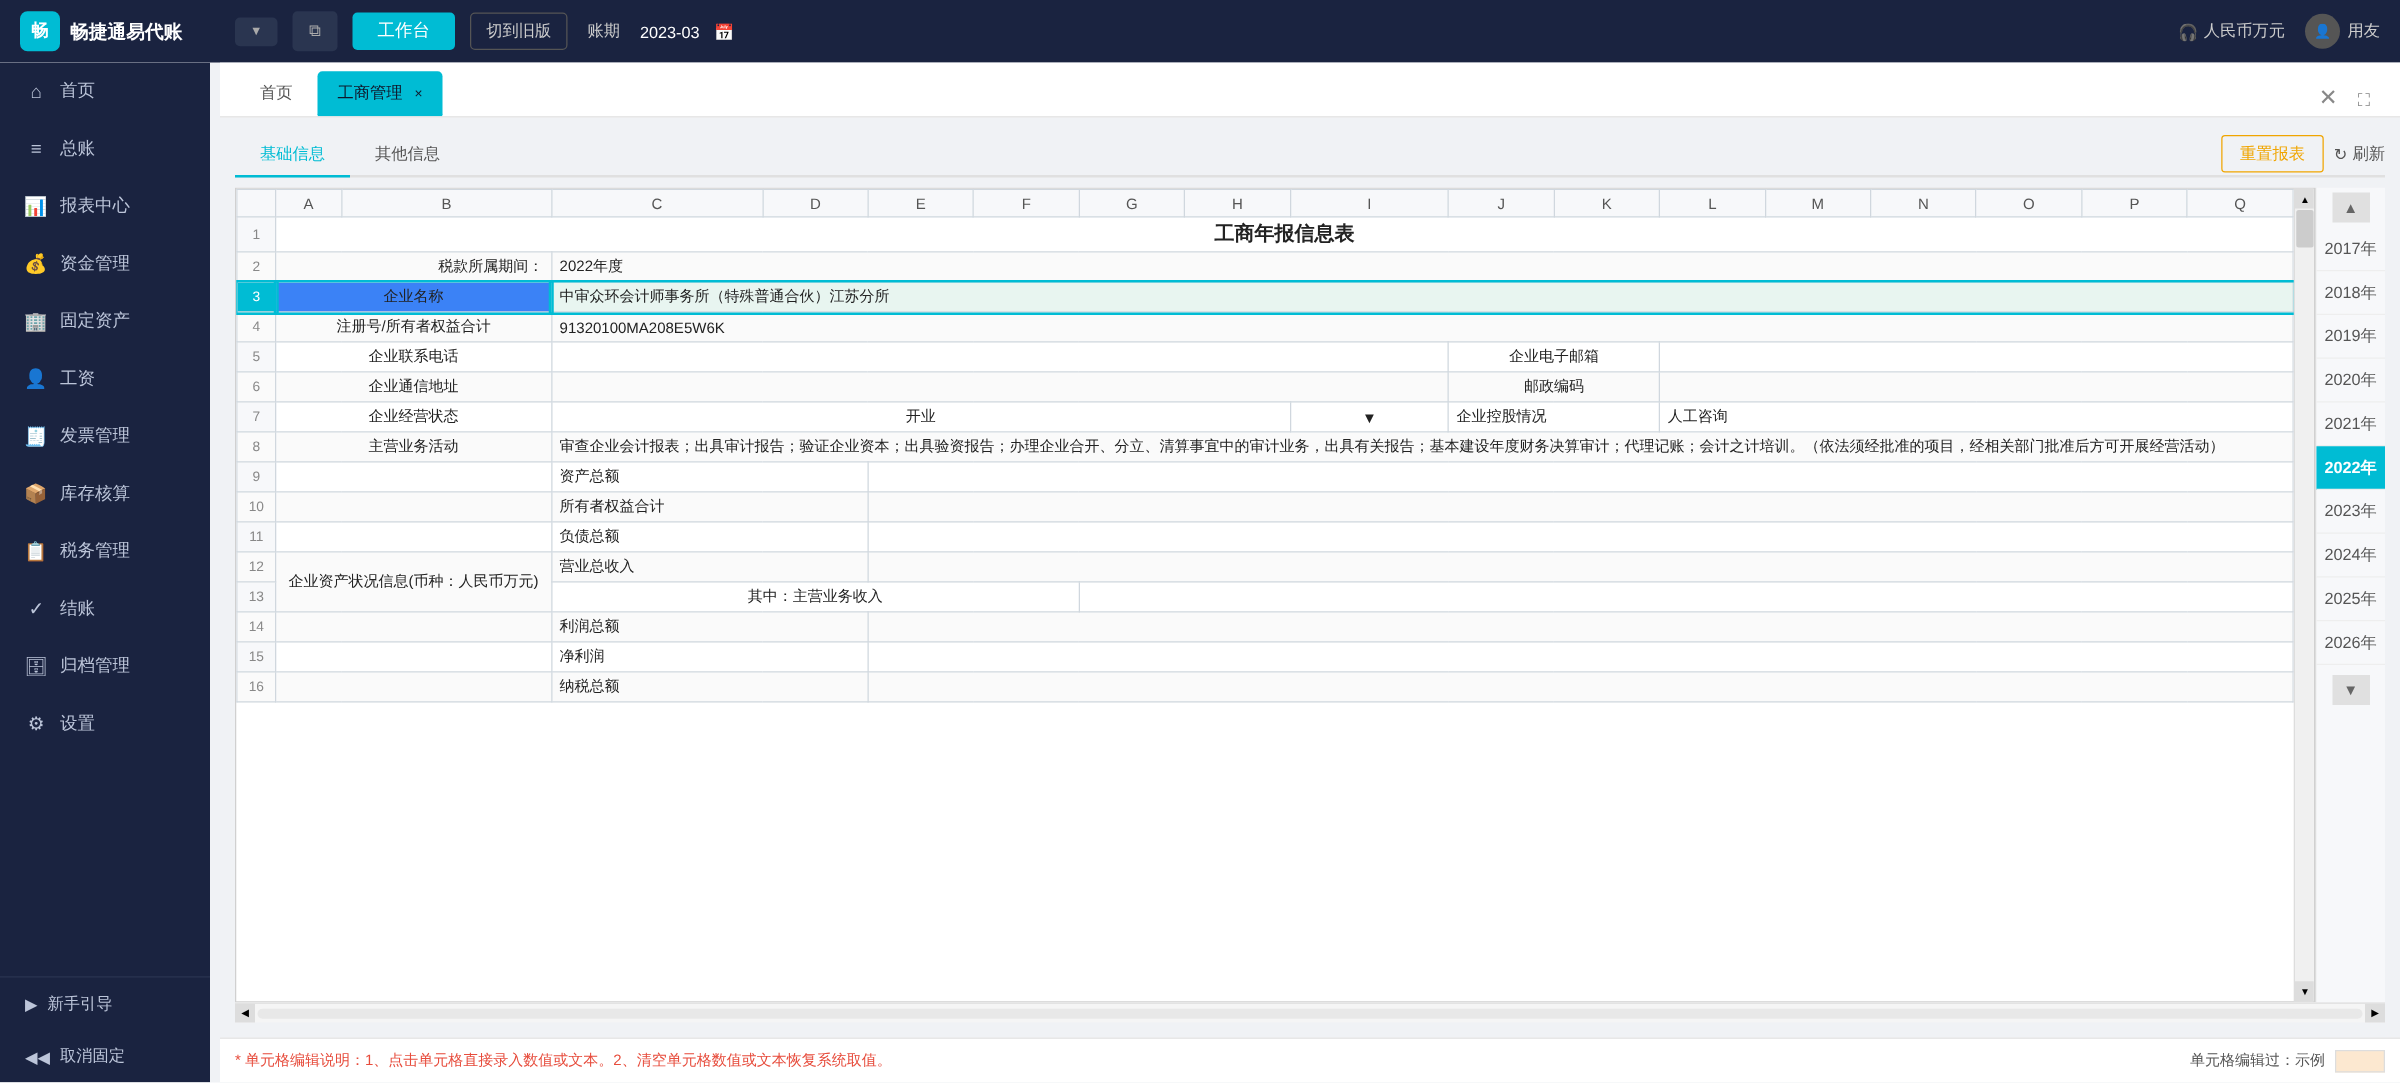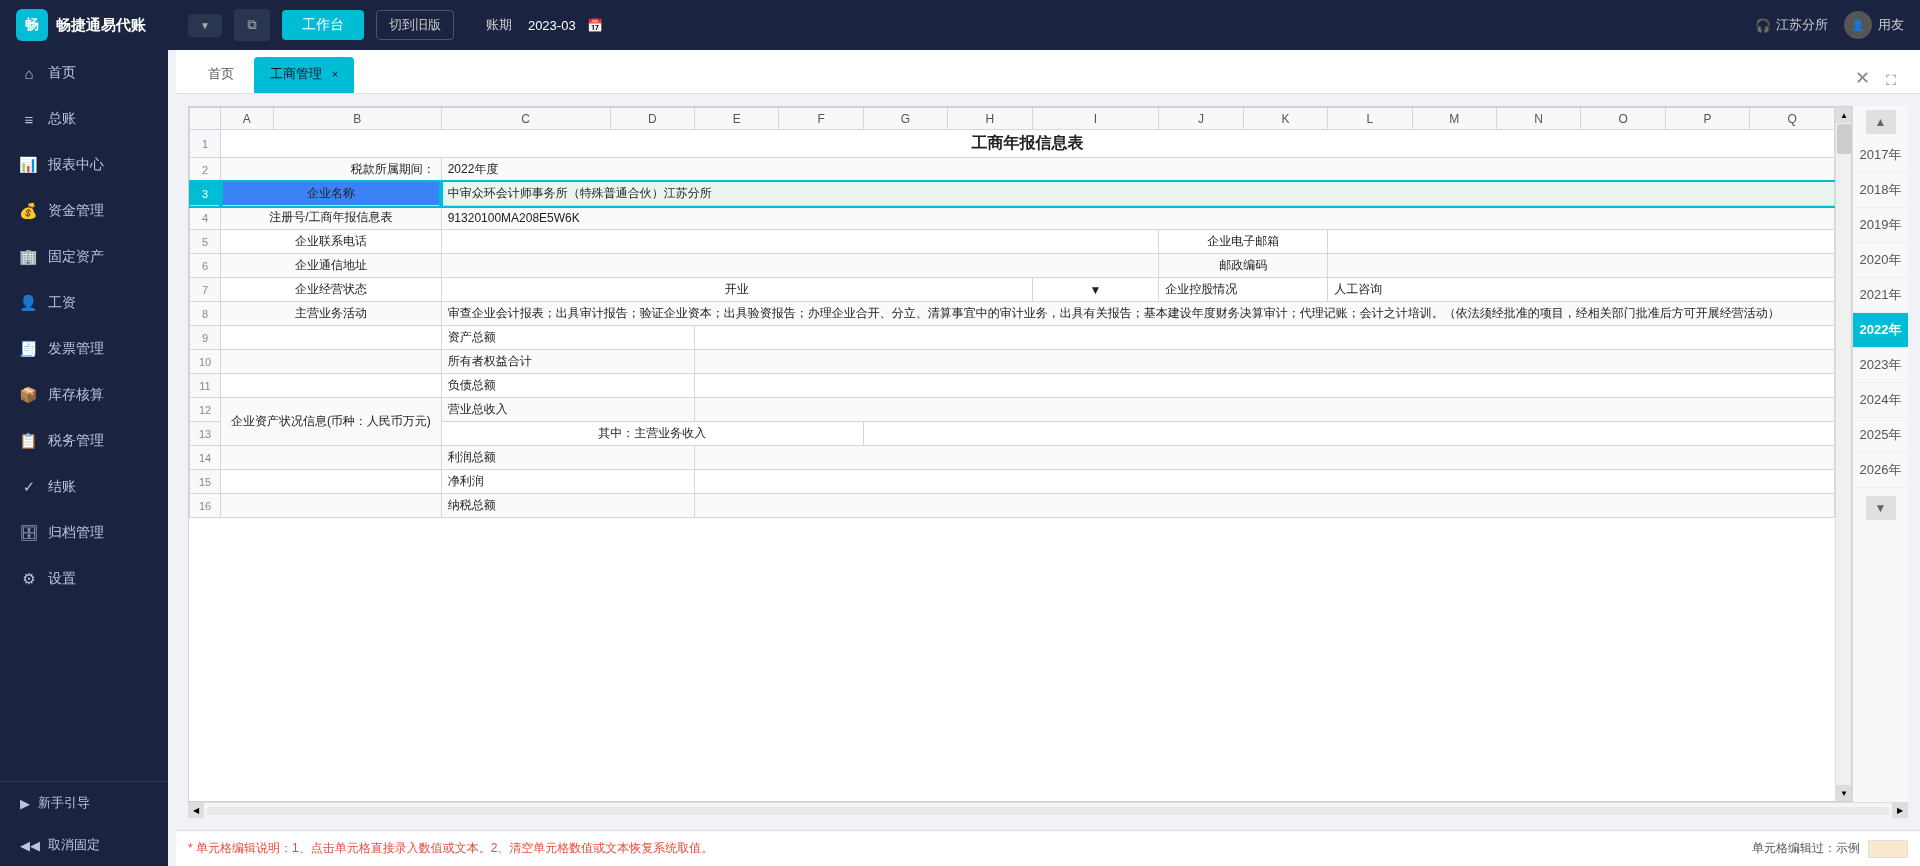--- a/index.html
+++ b/index.html
@@ -105,28 +105,28 @@
         <span>畅</span>
       </div>
     <span>畅捷通易代账</span>
   </div>
   <div class="company-selector">
     <span class="arrow">▼</span>
   </div>
   <button class="topbar-copy-btn">⧉</button>
   <button class="topbar-work-btn">工作台</button>
   <button class="topbar-old-btn">切到旧版</button>
-  <span style="color:#ccc; margin-left:20px;">账期</span>
+  <span style="color:#ccc; margin-left:4px;">账期</span>
   <span style="color:#fff; margin-left:4px;">2023-03</span>
   <span style="color:#ccc; cursor:pointer;">📅</span>
   <div class="topbar-spacer"></div>
   <div class="topbar-right">
     <div class="consult">
       <span>🎧</span>
-      <span>江苏分所</span>
+      <span>人民币万元</span>
     </div>
     <div class="user">
       <div class="user-avatar">
         <span>👤</span>
       </div>
       <span>用友</span>
     </div>
   </div>
 </div>
 
@@ -205,20 +205,34 @@
       <div class="tab-item active">
         <span>工商管理</span>
         <span class="tab-close-x">×</span>
       </div>
       <button class="close-btn" style="margin-left:auto;">✕</button>
       <button class="expand-btn">⛶</button>
     </div>
 
     <div class="inner-content">
 
+      <div class="sub-tabs">
+        <div class="sub-tab active">
+          <span>基础信息</span>
+        </div>
+        <div class="sub-tab">
+          <span>其他信息</span>
+        </div>
+        <div class="sub-tabs-spacer"></div>
+        <button class="btn-reset">重置报表</button>
+        <button class="btn-refresh">
+          <span>↻</span>
+          <span>刷新</span>
+        </button>
+      </div>
 
       <div style="flex:1; display:flex; overflow:hidden; flex-direction:column;">
         <div style="flex:1; display:flex; overflow:hidden;">
 
           <div class="spreadsheet-wrapper">
             <div class="spreadsheet-main">
               <table class="spreadsheet">
                 <colgroup>
                   <col style="width:30px">
                   <col class="col-A">
@@ -275,21 +289,21 @@
                   </tr>
 
                   <tr style="background:#e8f5f0;">
                     <td class="row-header" style="background:#00bcd4; color:#fff; outline:2px solid #00bcd4;">3</td>
                     <td colspan="2" style="text-align:center; background:#3b82f6; outline:2px solid #00bcd4;">企业名称</td>
                     <td colspan="15" style="background:#e8f5f0; outline:2px solid #00bcd4;">中审众环会计师事务所（特殊普通合伙）江苏分所</td>
                   </tr>
 
                   <tr>
                     <td class="row-header">4</td>
-                    <td colspan="2" style="text-align:center;">注册号/工商年报信息表</td>
+                    <td colspan="2" style="text-align:center;">注册号/所有者权益合计</td>
                     <td colspan="15">91320100MA208E5W6K</td>
                   </tr>
 
                   <tr>
                     <td class="row-header">5</td>
                     <td colspan="2" style="text-align:center;">企业联系电话</td>
                     <td colspan="7"></td>
                     <td colspan="2" style="text-align:center;">企业电子邮箱</td>
                     <td colspan="6"></td>
                   </tr>

